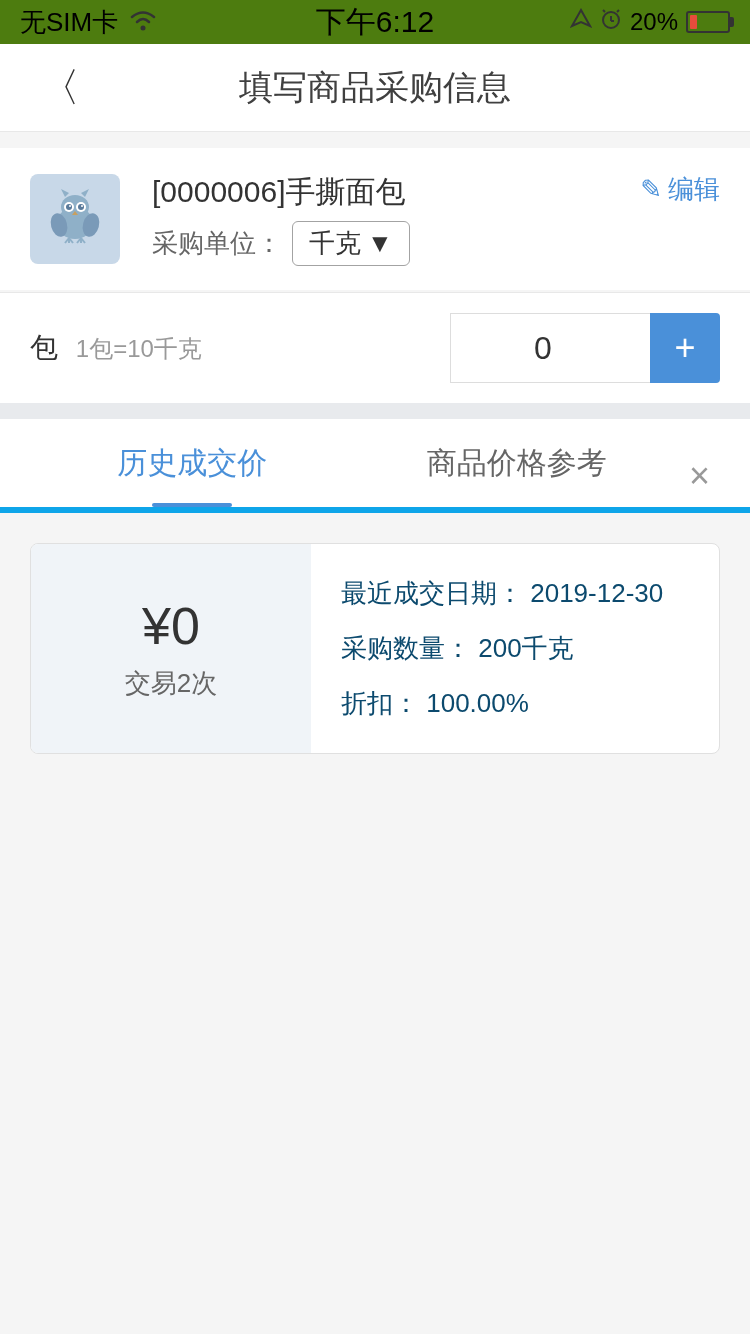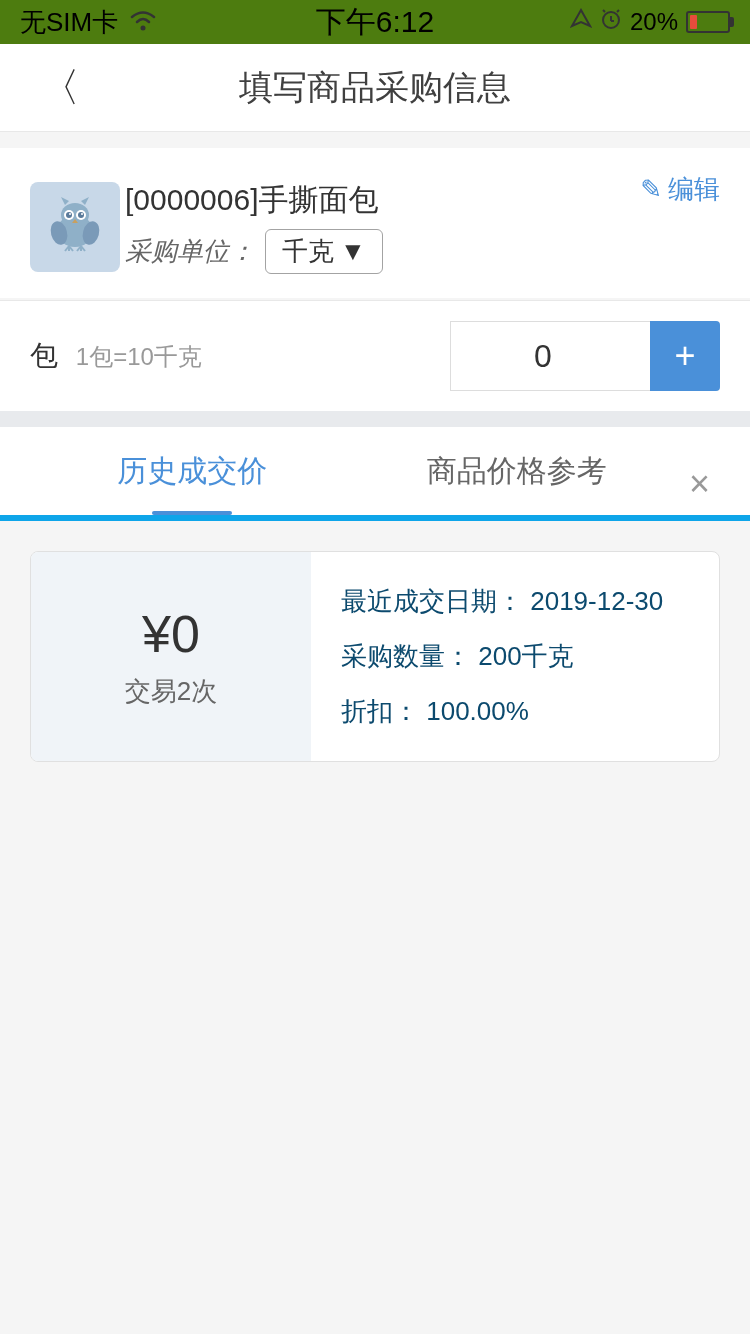--- a/index.html
+++ b/index.html
@@ -102,22 +102,21 @@
       padding: 24px 30px;
     }
     .product-header {
       display: flex;
       align-items: flex-start;
       justify-content: space-between;
     }
     .product-left {
       display: flex;
       align-items: center;
-      gap: 5px;
-      margin-top: 8px;
+      gap: 32px;
     }
     .product-image {
       width: 90px;
       height: 90px;
       background: #c8d8e8;
       border-radius: 8px;
       display: flex;
       align-items: center;
       justify-content: center;
       flex-shrink: 0;
@@ -138,21 +137,20 @@
     }
     .product-unit-row {
       display: flex;
       align-items: center;
       gap: 10px;
       font-size: 26px;
       color: #666;
     }
     .unit-label {
       color: #666;
-      font-style: italic;
     }
     .unit-select {
       border: 1px solid #a3a3a3;
       border-radius: 6px;
       padding: 4px 16px;
       font-size: 26px;
       color: #333;
       background: #fff;
       display: flex;
       align-items: center;

